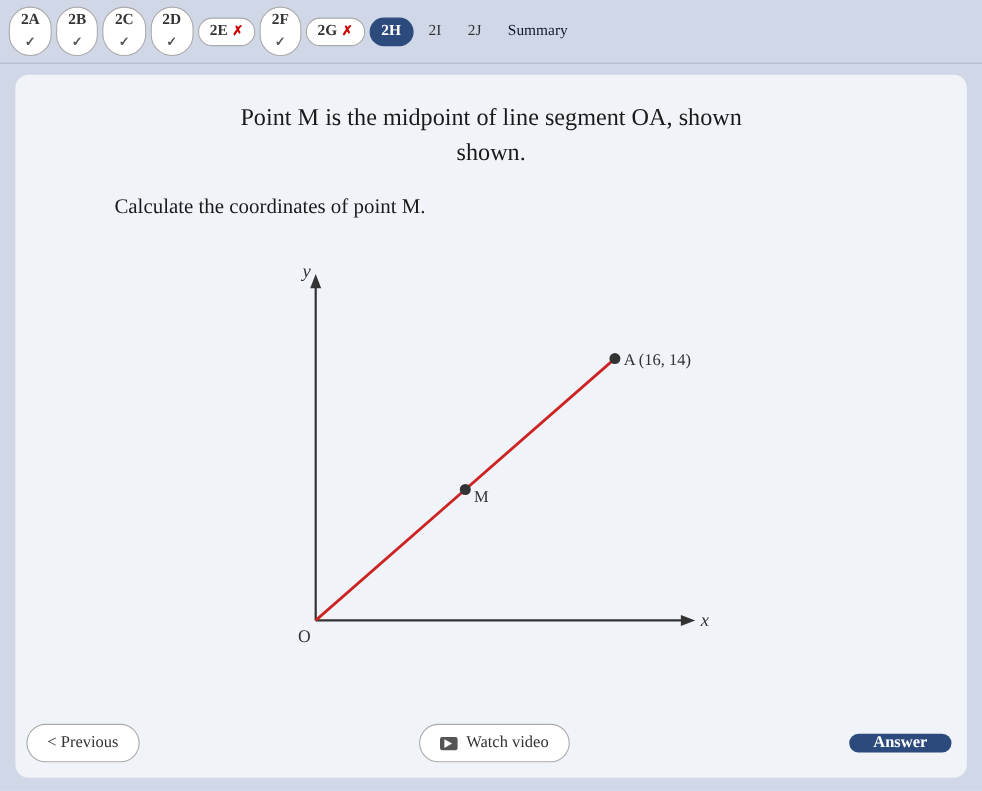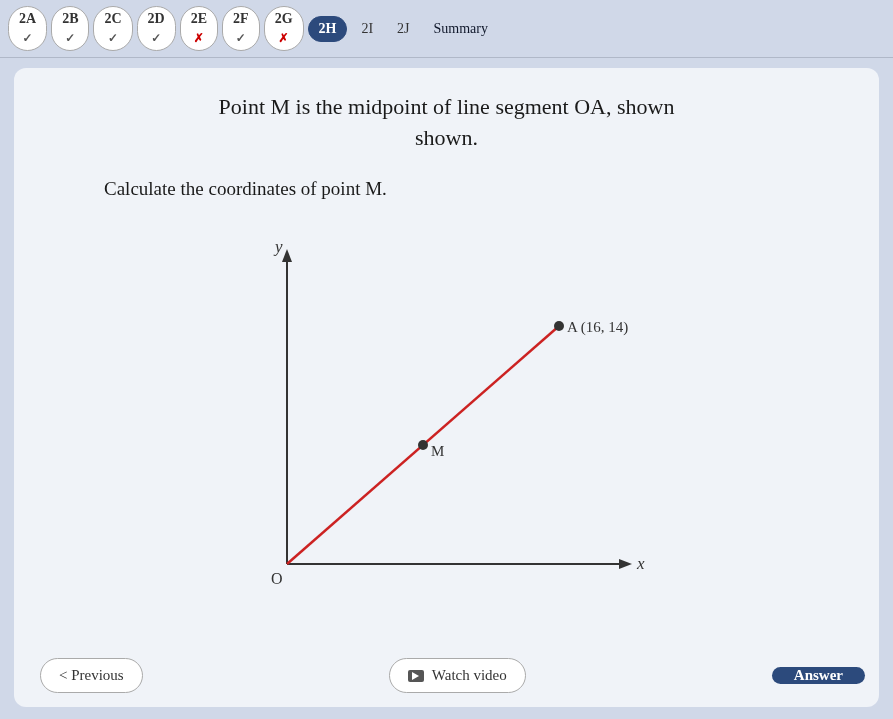--- a/index.html
+++ b/index.html
@@ -43,21 +43,20 @@
     }
 
     .nav-item .check {
       color: #555;
       font-size: 12px;
     }
 
     .nav-item.error {
       border-color: #aaa;
       color: #333;
-      flex-direction: column;
     }
 
     .nav-item .x-mark {
       color: #c00;
       font-size: 12px;
       font-weight: bold;
     }
 
     .nav-item.active {
       background: #2c4a7c;
@@ -117,21 +116,21 @@
     .graph-svg {
       position: absolute;
       top: 0;
       left: 0;
     }
 
     
     .bottom-bar {
       position: absolute;
       bottom: 14px;
-      left: 26px;
+      left: 10px;
       right: 14px;
       display: flex;
       align-items: center;
       justify-content: space-between;
     }
 
     .btn-previous {
       background: white;
       border: 1.5px solid #aaa;
       border-radius: 20px;

